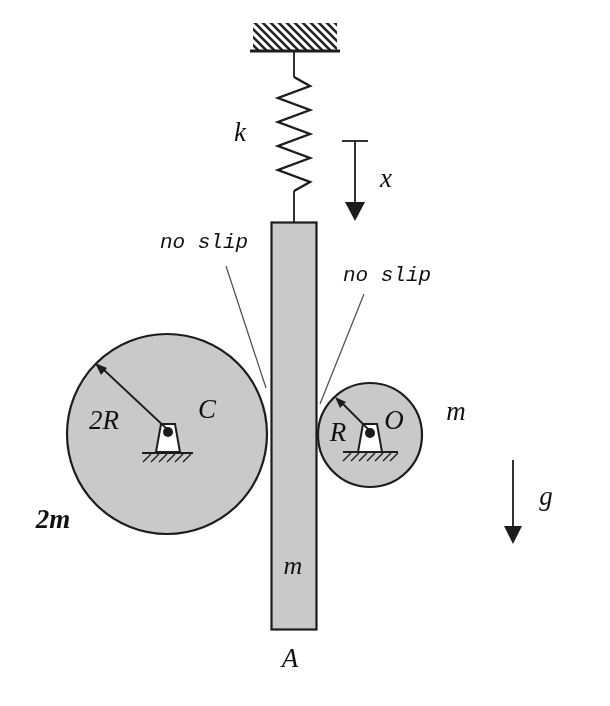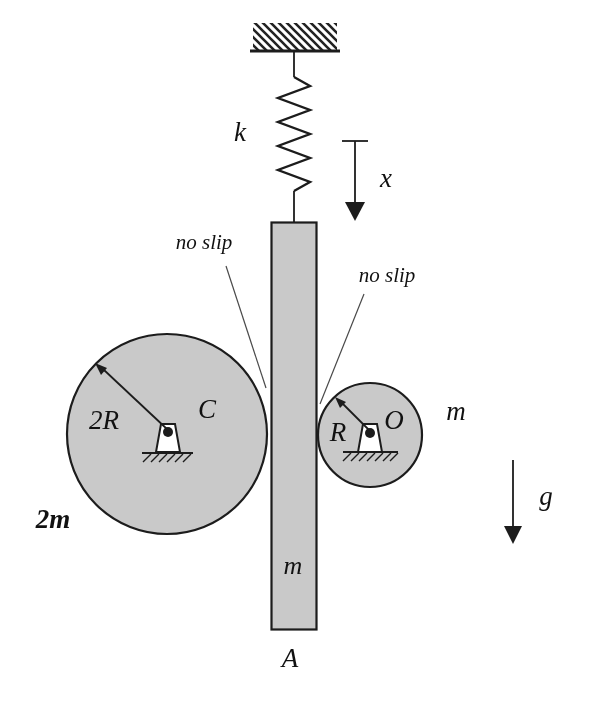--- a/index.html
+++ b/index.html
@@ -26,21 +26,21 @@
   
   .lbl {
     position:absolute;
     transform:translate(-50%,-50%);
     font-style:italic;
     font-size:27px;
     color:#111;
     white-space:nowrap;
     line-height:1;
   }
-  .lbl.small { font-size:21px; }
+  .lbl.small { font-size:21px;font-family:Liberation Mono, monospace; }
 </style>
 </head>
 <body>
 
 <div class="canvas">
 
   <svg class="diagram" width="610" height="706" viewBox="0 0 610 706">
     <defs>
       <pattern id="hatch" width="8" height="8" patternUnits="userSpaceOnUse">
         <path d="M-2,-2 l12,12 M-2,6 l4,4 M6,-2 l4,4" stroke="#222222" stroke-width="2.6"></path>

